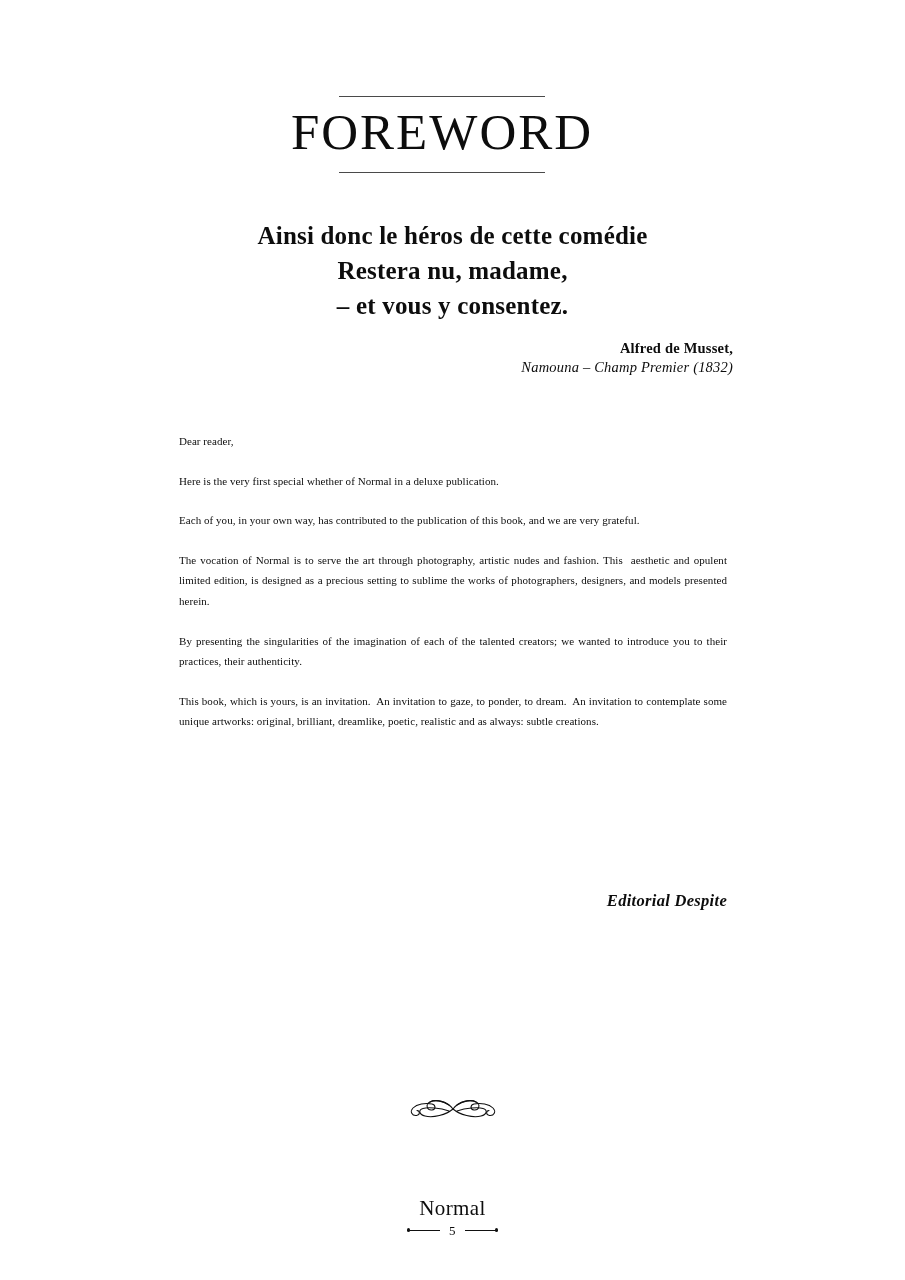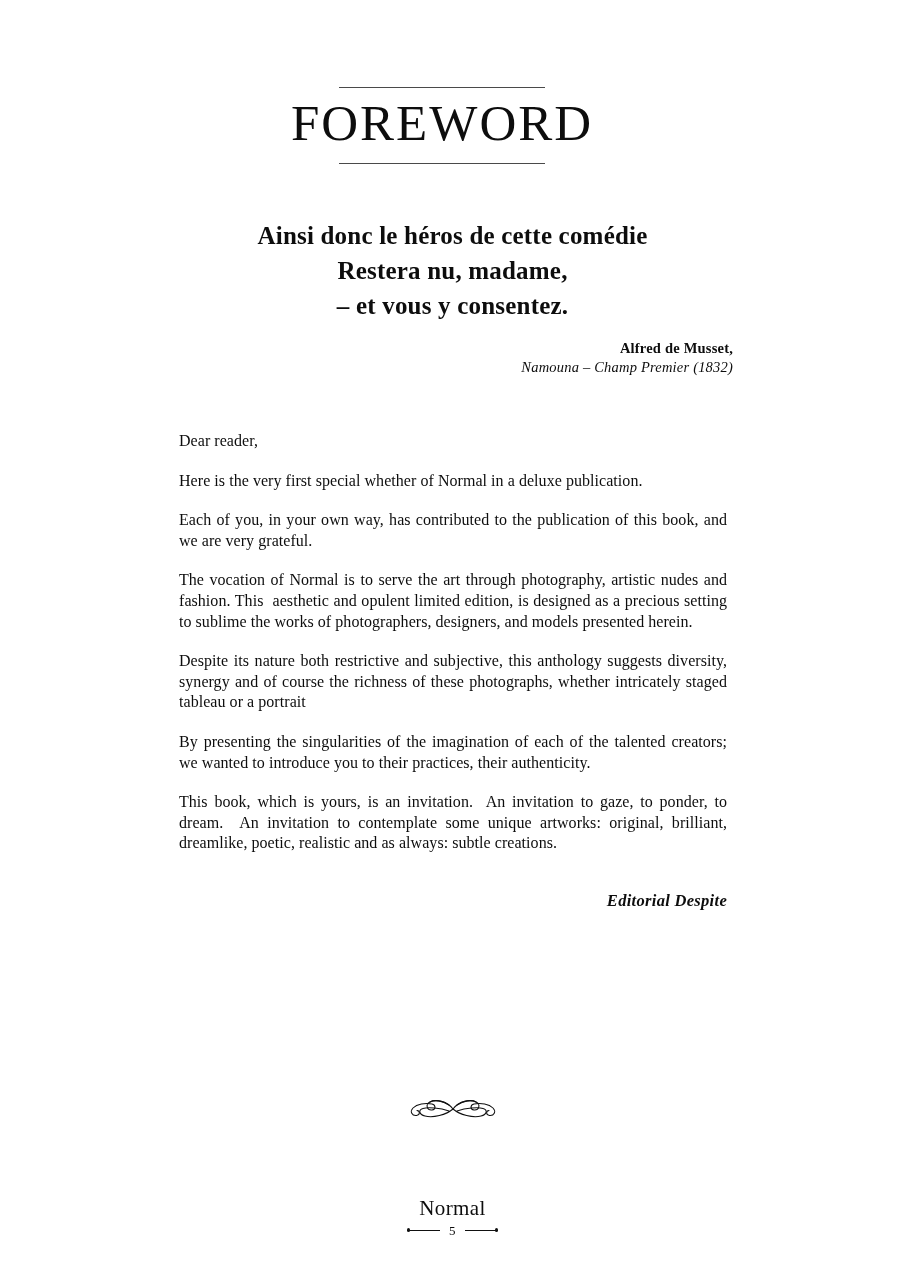--- a/index.html
+++ b/index.html
@@ -20,21 +20,21 @@
     position: absolute;
     inset: 0;
     width: 905px;
     height: 1280px;
   }
 
   
   .title-block {
     position: absolute;
     left: 0;
-    top: 87px;
+    top: 96px;
     width: 884px;
     text-align: center;
   }
   .rule {
     width: 206px;
     height: 0;
     margin: 0 auto;
     border-top: 1.2px solid #4a4a4a;
   }
   .rule-top { margin-bottom: 9px; }
@@ -89,21 +89,21 @@
 
   
   .body-copy {
     position: absolute;
     left: 179px;
     top: 431px;
     width: 548px;
   }
   .para {
     margin: 0 0 19px 0;
-    font-size: 16px;
+    font-size: 11px;
     line-height: 20.6px;
     text-align: justify;
     text-justify: inter-word;
     letter-spacing: 0.05px;
     white-space: pre-wrap;
   }
   .para.last-line-natural {
     text-align-last: left;
   }
   .para:last-child { margin-bottom: 12px; }
@@ -194,21 +194,20 @@
   <div class="attribution">
     <span class="attrib-author">Alfred de Musset,</span>
     <span class="attrib-source">Namouna – Champ Premier (1832)</span>
   </div>
 
   <div class="body-copy">
     <p class="para last-line-natural">Dear reader,</p>
     <p class="para last-line-natural">Here is the very first special whether of Normal in a deluxe publication.</p>
     <p class="para last-line-natural">Each of you, in your own way, has contributed to the publication of this book, and we are very grateful.</p>
     <p class="para last-line-natural">The vocation of Normal is to serve the art through photography, artistic nudes and fashion. This  aesthetic and opulent limited edition, is designed as a precious setting to sublime the works of photographers, designers, and models presented herein.</p>
-    <p class="para last-line-natural">Despite its nature both restrictive and subjective, this anthology suggests diversity, synergy and of course the richness of these photographs, whether intricately staged tableau or a portrait</p>
     <p class="para last-line-natural">By presenting the singularities of the imagination of each of the talented creators; we wanted to introduce you to their practices, their authenticity.</p>
     <p class="para last-line-natural">This book, which is yours, is an invitation.  An invitation to gaze, to ponder, to dream.  An invitation to contemplate some unique artworks: original, brilliant, dreamlike, poetic, realistic and as always: subtle creations.</p>
   </div>
 
   <div class="signature">Editorial Despite</div>
 
   <div class="ornament">
     <svg width="100" height="30" viewBox="0 0 200 60" aria-hidden="true">
       <g fill="none" stroke="#111111" stroke-width="2.1" stroke-linecap="round">
 

